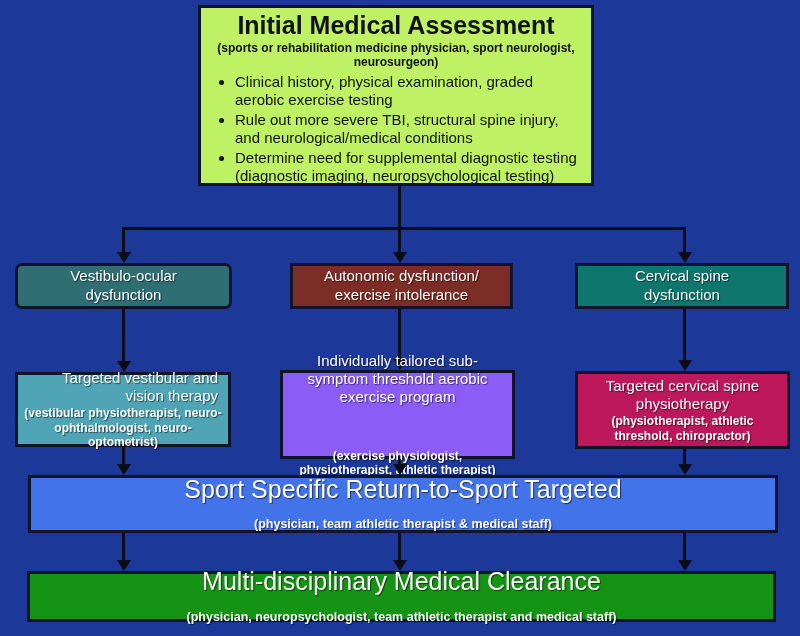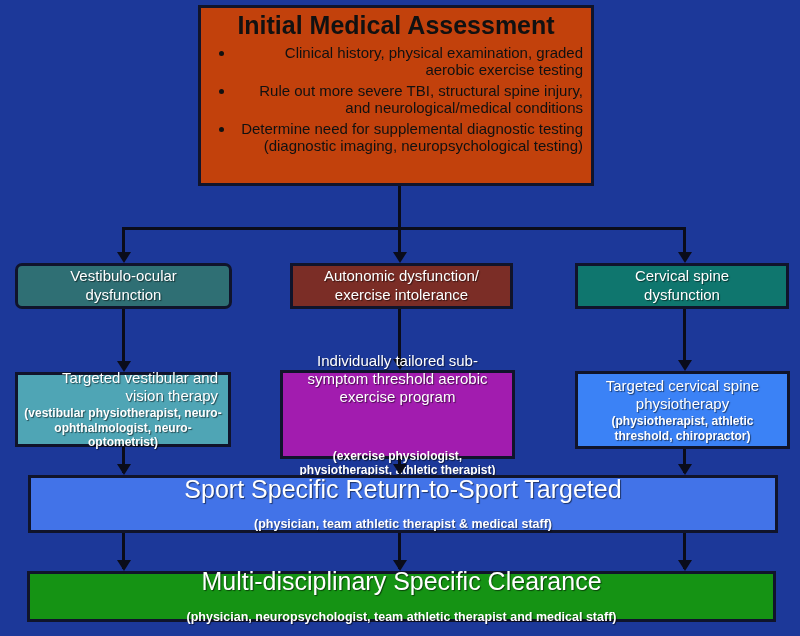--- a/index.html
+++ b/index.html
@@ -29,21 +29,21 @@
     color: #111111;
     text-shadow: none;
     justify-content: flex-start;
     padding: 4px 8px 0 8px;
   }
   .assessment-title { font-size: 25px; font-weight: bold; line-height: 1.1; }
   .assessment-sub  { font-size: 12px; font-weight: bold; line-height: 1.2; margin-top: 1px; }
   .assessment-bullets {
     margin: 4px 0 0 0;
     padding-left: 26px;
-    text-align: right;
+    text-align: left;
     font-size: 15px;
     line-height: 1.17;
     align-self: stretch;
   }
   .assessment-bullets li { margin-bottom: 3px; }
   
   .dys-box { top: 263px; height: 46px; font-size: 15px; line-height: 1.25; }
   .dys-vestibular { left: 15px;  width: 217px; }
   .dys-autonomic  { left: 290px; width: 223px; }
   .dys-cervical   { left: 575px; width: 214px; }
@@ -68,22 +68,23 @@
     border-left: 7px solid transparent;
     border-right: 7px solid transparent;
     border-top: 11px solid #0a0c1a;
   }
 </style>
 </head>
 <body>
 
 <div class="canvas">
 
-  <div class="box assessment" style="background-color: #c2410c;">
+  <div class="box assessment" style="background-color: #bef264;">
     <div class="assessment-title">Initial Medical Assessment</div>
+    <div class="assessment-sub">(sports or rehabilitation medicine physician, sport neurologist, neurosurgeon)</div>
     <ul class="assessment-bullets">
       <li>Clinical history, physical examination, graded aerobic exercise testing</li>
       <li>Rule out more severe TBI, structural spine injury, and neurological/medical conditions</li>
       <li>Determine need for supplemental diagnostic testing (diagnostic imaging, neuropsychological testing)</li>
     </ul>
   </div>
 
   <div class="vline" style="left:398px; top:186px; height:41px;"></div>
   <div class="hline" style="left:122px; top:227px; width:564px;"></div>
   <div class="vline" style="left:122px; top:227px; height:26px;"></div>
@@ -107,25 +108,25 @@
   <div class="ahead" style="left:117px; top:361px;"></div>
   <div class="vline" style="left:398px; top:309px; height:51px;"></div>
   <div class="ahead" style="left:393px; top:359px;"></div>
   <div class="vline" style="left:683px; top:309px; height:52px;"></div>
   <div class="ahead" style="left:678px; top:360px;"></div>
 
   <div class="box thr-vestibular" style="background-color: rgb(79, 165, 181);">
     <div class="thr-title" style="max-width:190px;text-align:right;">Targeted vestibular and vision therapy</div>
     <div class="thr-staff" style="max-width:200px;">(vestibular physiotherapist, neuro-ophthalmologist, neuro-optometrist)</div>
   </div>
-  <div class="box thr-aerobic" style="background-color: #a21caf; gap: 42px;">
+  <div class="box thr-aerobic" style="background-color: #8b5cf6; gap: 42px;">
     <div class="thr-title" style="max-width:215px;">Individually tailored sub-symptom threshold aerobic exercise program</div>
     <div class="thr-staff" style="max-width:210px;">(exercise physiologist, physiotherapist, athletic therapist)</div>
   </div>
-  <div class="box thr-cervical" style="background-color: #3b82f6; text-align: center;">
+  <div class="box thr-cervical" style="background-color: #be185d; text-align: center;">
     <div class="thr-title" style="max-width:180px;">Targeted cervical spine physiotherapy</div>
     <div class="thr-staff" style="max-width:200px;">(physiotherapist, athletic threshold, chiropractor)</div>
   </div>
 
   <div class="vline" style="left:122px; top:447px; height:26px;"></div>
   <div class="ahead" style="left:117px; top:464px;"></div>
   <div class="vline" style="left:398px; top:459px; height:14px;"></div>
   <div class="ahead" style="left:393px; top:464px;"></div>
   <div class="vline" style="left:683px; top:449px; height:24px;"></div>
   <div class="ahead" style="left:678px; top:464px;"></div>
@@ -136,17 +137,17 @@
   </div>
 
   <div class="vline" style="left:122px; top:533px; height:36px;"></div>
   <div class="ahead" style="left:117px; top:560px;"></div>
   <div class="vline" style="left:398px; top:533px; height:36px;"></div>
   <div class="ahead" style="left:393px; top:560px;"></div>
   <div class="vline" style="left:683px; top:533px; height:36px;"></div>
   <div class="ahead" style="left:678px; top:560px;"></div>
 
   <div class="box clearance" style="background-color: rgb(21, 147, 20);">
-    <div class="wide-title">Multi-disciplinary Specific Clearance</div>
+    <div class="wide-title">Multi-disciplinary Medical Clearance</div>
     <div class="wide-staff">(physician, neuropsychologist, team athletic therapist and medical staff)</div>
   </div>
 
 </div>
 
 </body></html>

